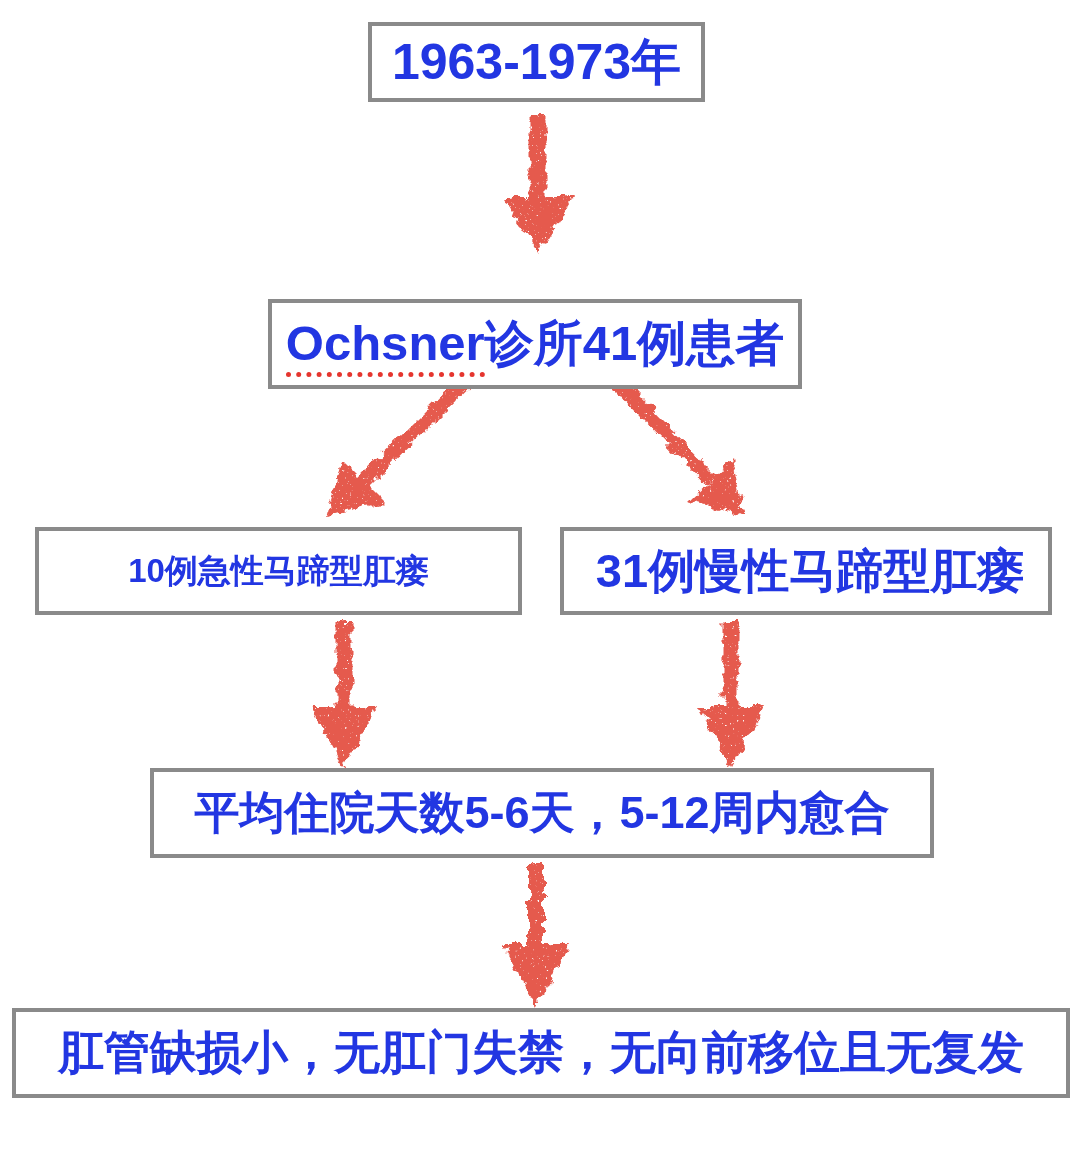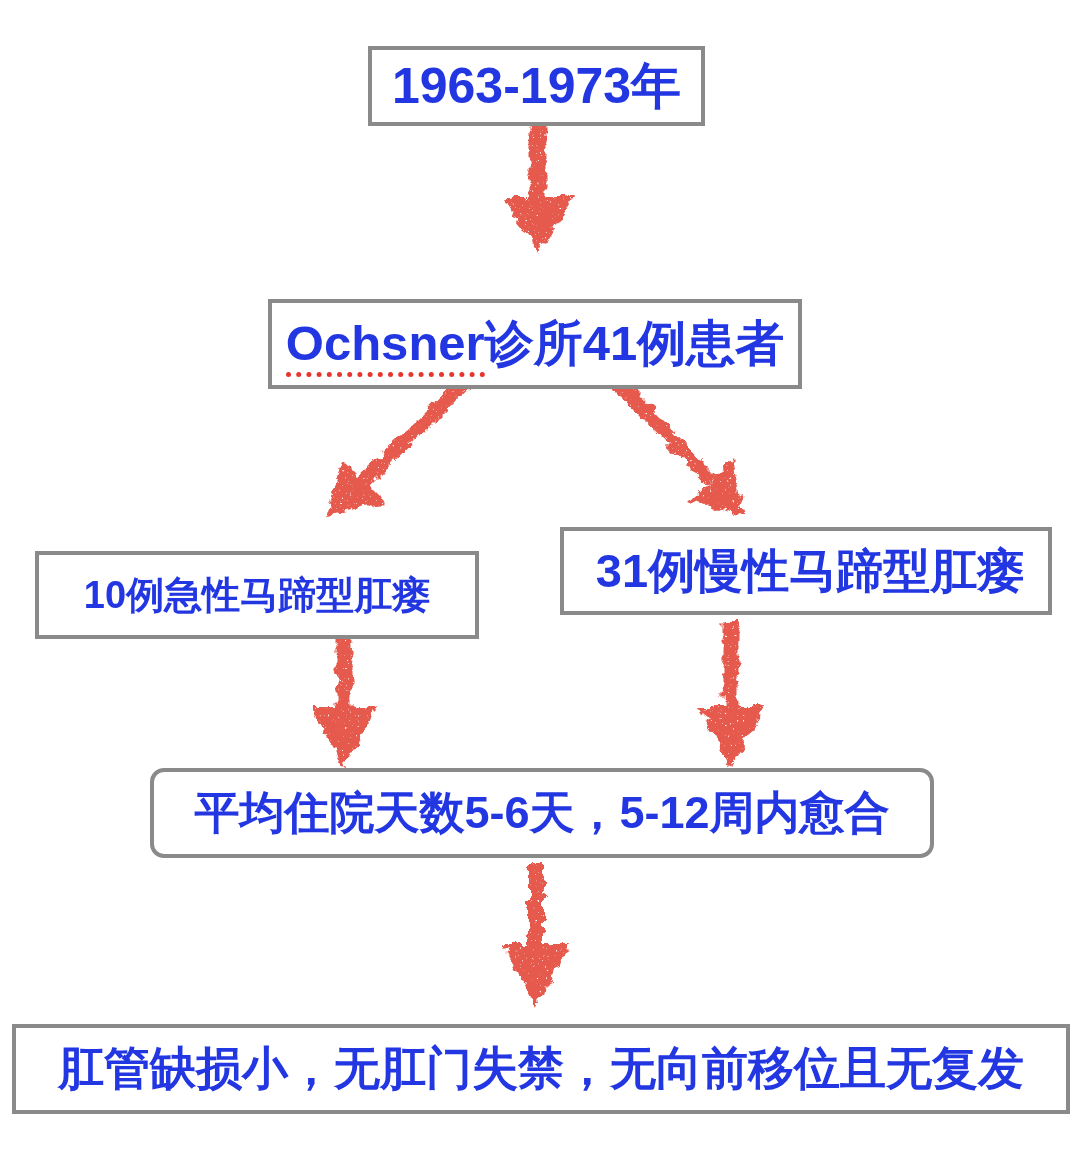--- a/index.html
+++ b/index.html
@@ -28,26 +28,26 @@
     display: flex;
     align-items: center;
     justify-content: center;
     color: var(--blue);
     font-weight: bold;
     white-space: nowrap;
     z-index: 2;
   }
   .node .label { display: inline; }
 
-  #node-years   { left: 368px; top:   22px; width: 337px; height: 80px; font-size: 50px; margin-top: 24px; }
+  #node-years   { left: 368px; top:   22px; width: 337px; height: 80px; font-size: 50px; }
   #node-clinic  { left: 268px; top:  253px; width: 534px; height: 90px; font-size: 49px; margin-top: 46px; }
-  #node-acute   { left:  35px; top:  551px; width: 444px; height: 88px; font-size: 38px; }
+  #node-acute   { left:  35px; top:  527px; width: 487px; height: 88px; font-size: 33px; }
   #node-chronic { left: 560px; top:  527px; width: 492px; height: 88px; font-size: 47px; padding-left: 8px; }
-  #node-stay    { left: 150px; top:  768px; width: 784px; height: 90px; font-size: 45px; border-radius: 14px; }
-  #node-outcome { left:  12px; top: 1008px; width: 1058px; height: 90px; font-size: 46px; margin-top: 16px; }
+  #node-stay    { left: 150px; top:  768px; width: 784px; height: 90px; font-size: 45px; }
+  #node-outcome { left:  12px; top: 1008px; width: 1058px; height: 90px; font-size: 46px; }
 
   .spell {
     border-bottom: 5px dotted var(--spell-red);
     padding-bottom: 2px;
   }
 
   .arrows {
     position: absolute;
     left: 0; top: 0;
     z-index: 1;

